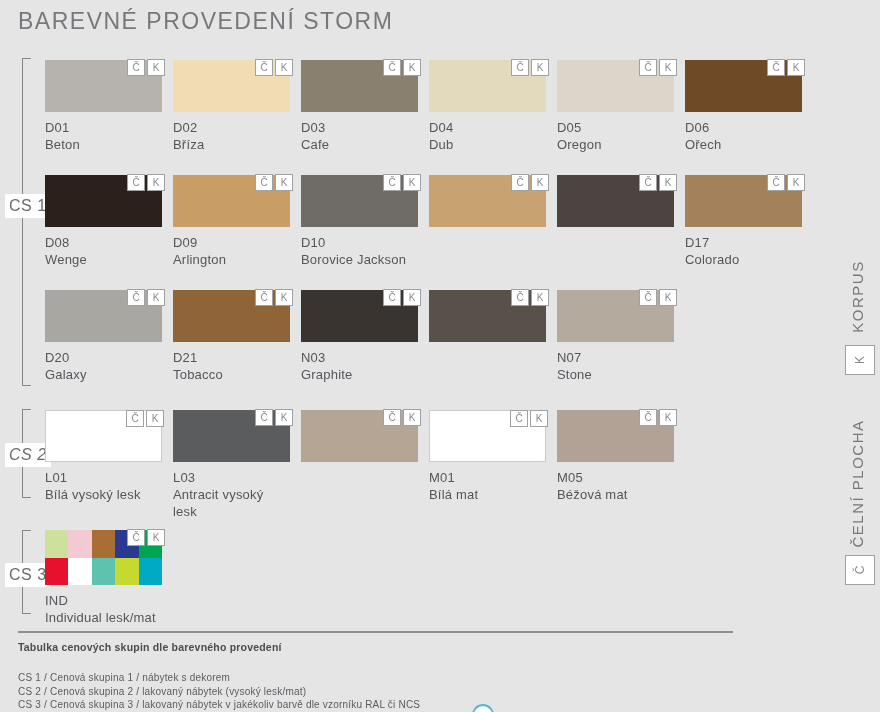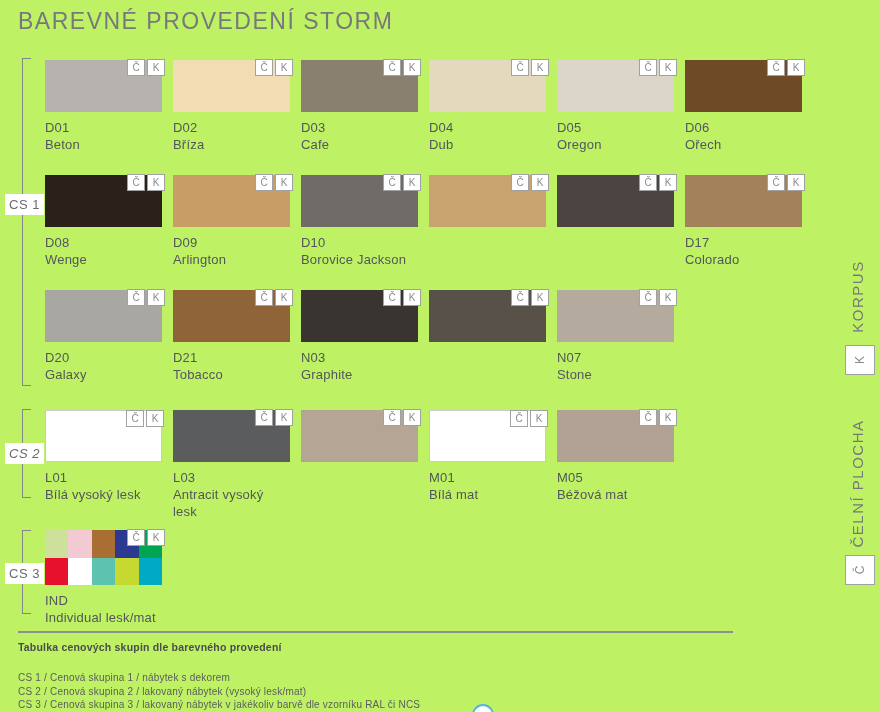--- a/index.html
+++ b/index.html
@@ -1,30 +1,30 @@
 <!DOCTYPE html>
 <html><head>
 <meta charset="utf-8">
 <style>
   html,body{margin:0;padding:0;background:#ffffff;}
-  #page{position:relative;width:880px;height:712px;background:#bef264;overflow:hidden;
+  #page{position:relative;width:880px;height:712px;background:#e5e5e5;overflow:hidden;
         font-family:"Liberation Sans", sans-serif;}
 
   
   #title{position:absolute;left:18px;top:8px;font-size:23px;font-weight:300;
          color:#77787b;letter-spacing:1.5px;}
 
   
   .bracket{position:absolute;left:22px;width:9px;box-sizing:border-box;
            border-top:1.5px solid #85868a;border-left:1.5px solid #85868a;border-bottom:1.5px solid #85868a;}
   #bracket-cs1{top:58px;height:328px;}
   #bracket-cs2{top:409px;height:89px;}
   #bracket-cs3{top:530px;height:84px;}
   .cs-label{position:absolute;left:5px;background:#ffffff;padding:3px 4px;
-            font-size:13px;color:#6a6b6f;letter-spacing:0.5px;}
+            font-size:16px;color:#6a6b6f;letter-spacing:0.5px;}
   #cs1-label{top:194px;}
   #cs2-label{top:443px;font-style:italic;}
   #cs3-label{top:563px;text-align:center;}
 
   
   .swatch-row{position:absolute;left:45px;display:flex;gap:11px;}
   #row-0{top:60px;}  #row-1{top:175px;}  #row-2{top:290px;}
   #row-3{top:410px;} #row-4{top:530px;}
   .card{width:117px;}
   .tile{position:relative;height:52px;background:#ccc;}

